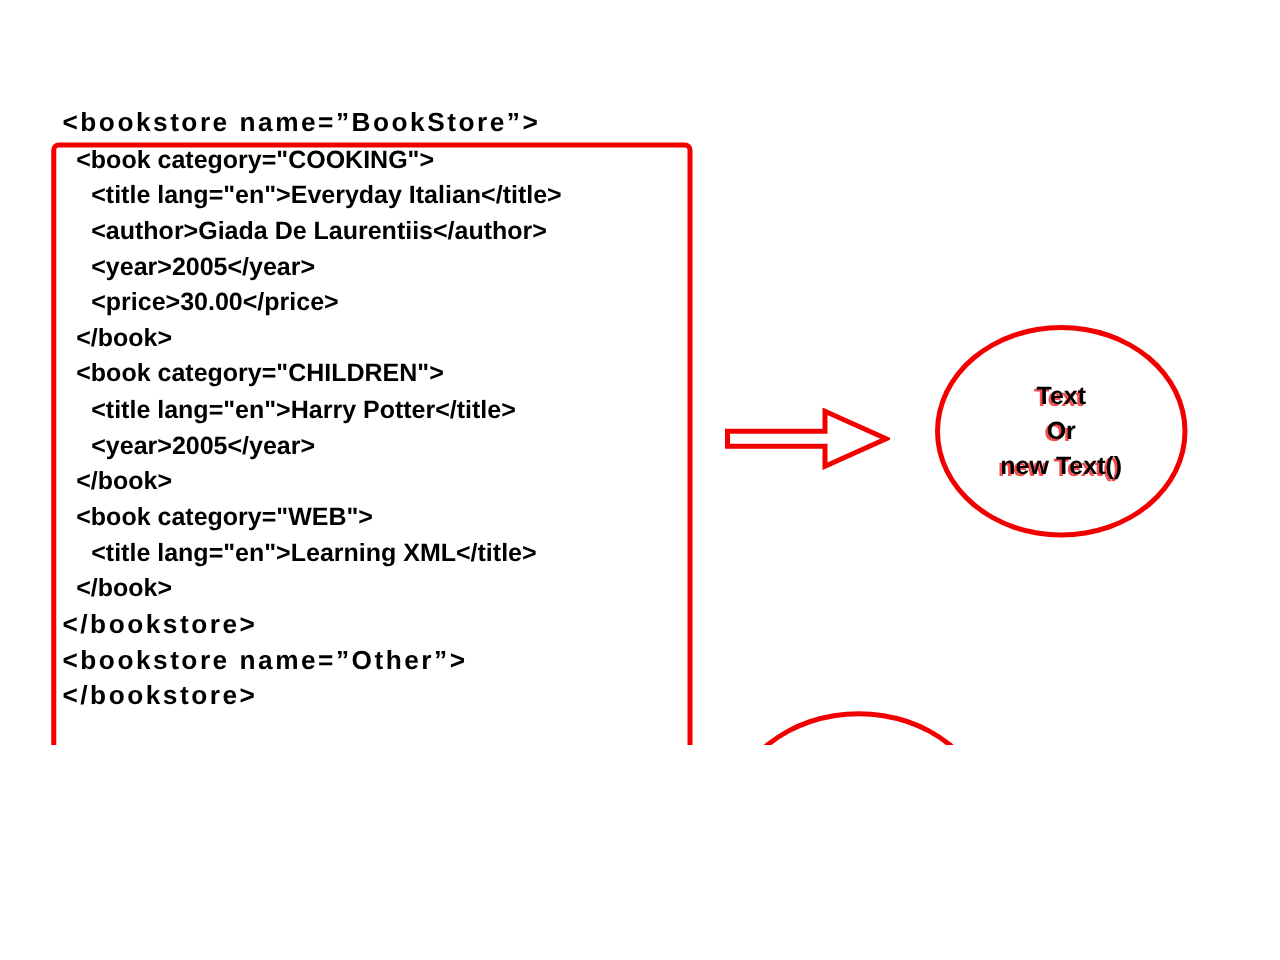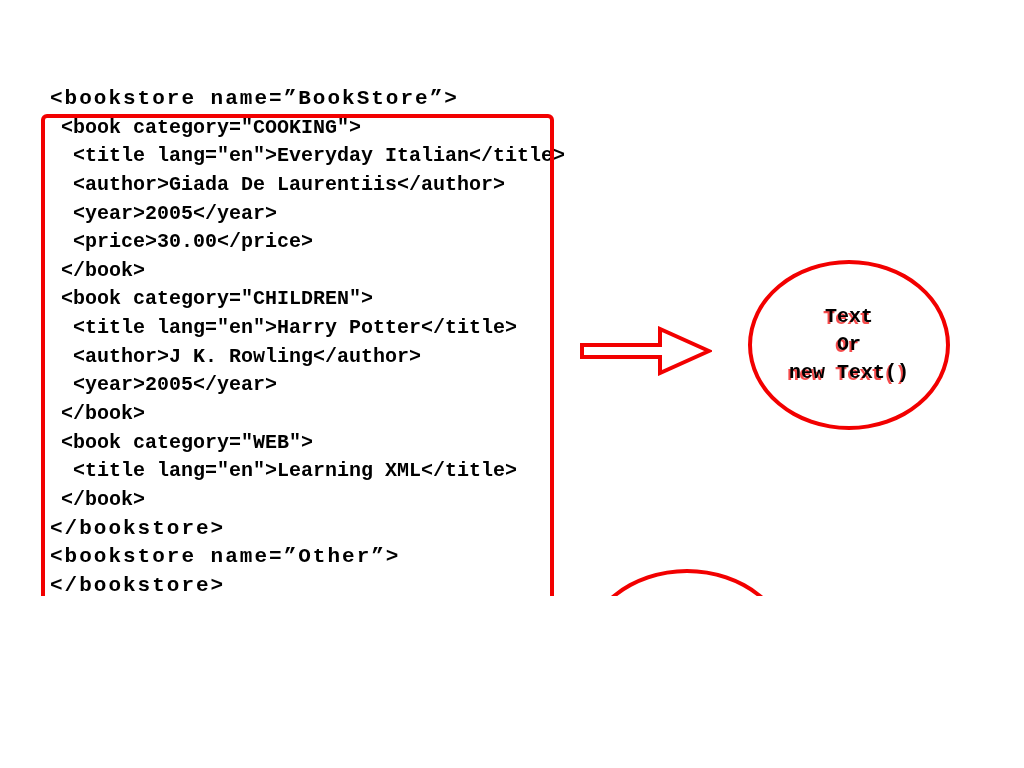--- a/index.html
+++ b/index.html
@@ -3,21 +3,21 @@
 <meta charset="utf-8">
 <title>XML Bookstore Diagram</title>
 <style>
   :root { --red: #f20000; --ink: #000000; --bg: #ffffff; }
   html, body { margin: 0; padding: 0; background: var(--bg); }
   .canvas {
     position: relative;
     width: 1024px; height: 596px;
     background: var(--bg);
     overflow: hidden;
-    font-family: Liberation Mono, monospace;
+    font-family: Liberation Sans, sans-serif;
     color: var(--ink);
   }
   
   .code {
     position: absolute;
     left: 0; top: 85px;
     font-weight: 700;
   }
   .code-line {
     height: 28.65px;
@@ -70,21 +70,20 @@
   <div class="code">
       <div class="code-line indent-0 outer">&lt;bookstore name=”BookStore”&gt;</div>
       <div class="code-line indent-1">&lt;book category="COOKING"&gt;</div>
       <div class="code-line indent-2">&lt;title lang="en"&gt;Everyday Italian&lt;/title&gt;</div>
       <div class="code-line indent-2">&lt;author&gt;Giada De Laurentiis&lt;/author&gt;</div>
       <div class="code-line indent-2">&lt;year&gt;2005&lt;/year&gt;</div>
       <div class="code-line indent-2">&lt;price&gt;30.00&lt;/price&gt;</div>
       <div class="code-line indent-1">&lt;/book&gt;</div>
       <div class="code-line indent-1">&lt;book category="CHILDREN"&gt;</div>
       <div class="code-line indent-2">&lt;title lang="en"&gt;Harry Potter&lt;/title&gt;</div>
-      <div class="code-line indent-2">&lt;author&gt;J K. Rowling&lt;/author&gt;</div>
       <div class="code-line indent-2">&lt;year&gt;2005&lt;/year&gt;</div>
       <div class="code-line indent-1">&lt;/book&gt;</div>
       <div class="code-line indent-1">&lt;book category="WEB"&gt;</div>
       <div class="code-line indent-2">&lt;title lang="en"&gt;Learning XML&lt;/title&gt;</div>
       <div class="code-line indent-1">&lt;/book&gt;</div>
       <div class="code-line indent-0 outer">&lt;/bookstore&gt;</div>
       <div class="code-line indent-0 outer">&lt;bookstore name=”Other”&gt;</div>
       <div class="code-line indent-0 outer">&lt;/bookstore&gt;</div>
     </div>
 

